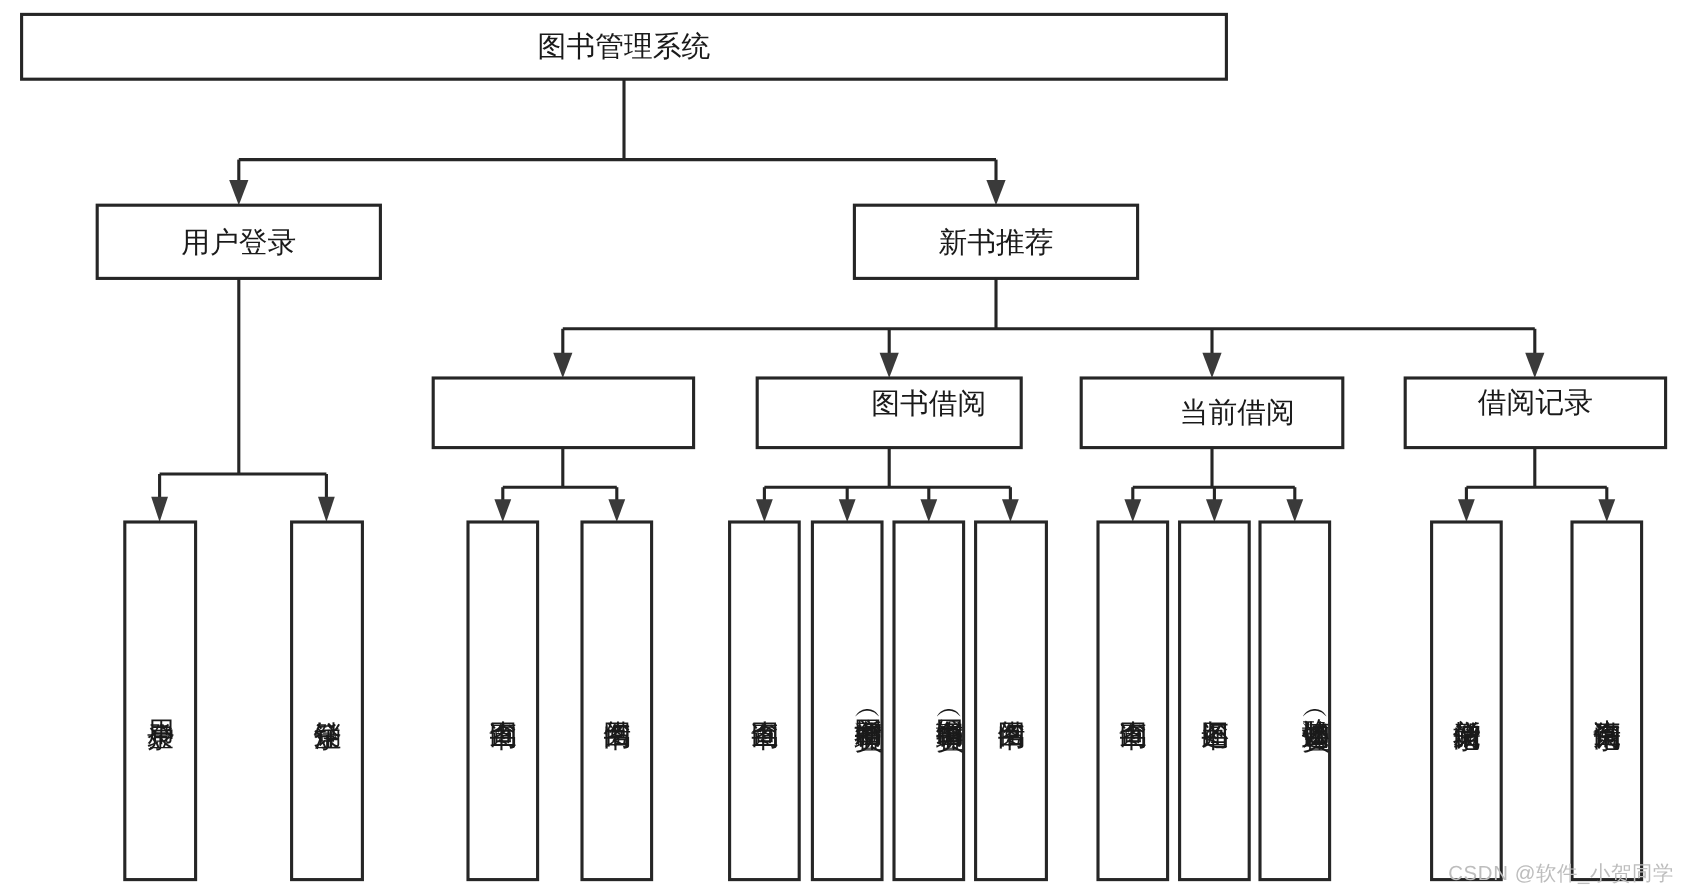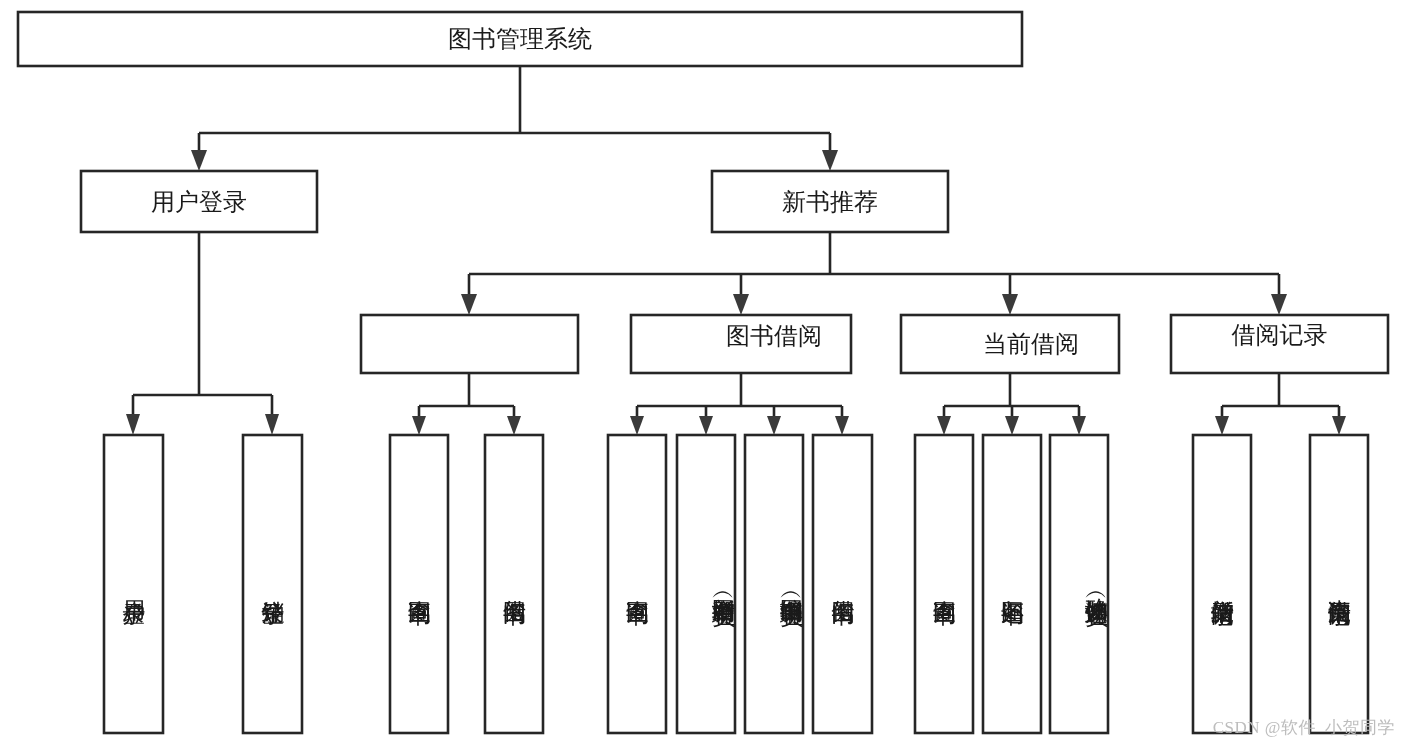--- a/index.html
+++ b/index.html
@@ -67,21 +67,21 @@
     font-size: 24px;
     color: #1a1a1a;
     white-space: nowrap;
     pointer-events: none;
     text-align: center;
   }
   .watermark {
     position: absolute;
     right: 10px;
     bottom: 8px;
-    font-family: Liberation Serif, serif;
+    font-family: Liberation Sans, sans-serif;
     font-size: 17px;
     color: #bdbdbd;
     letter-spacing: 0.5px;
     white-space: nowrap;
   }
 </style>
 </head>
 <body>
 
 <div id="diagram-root">

